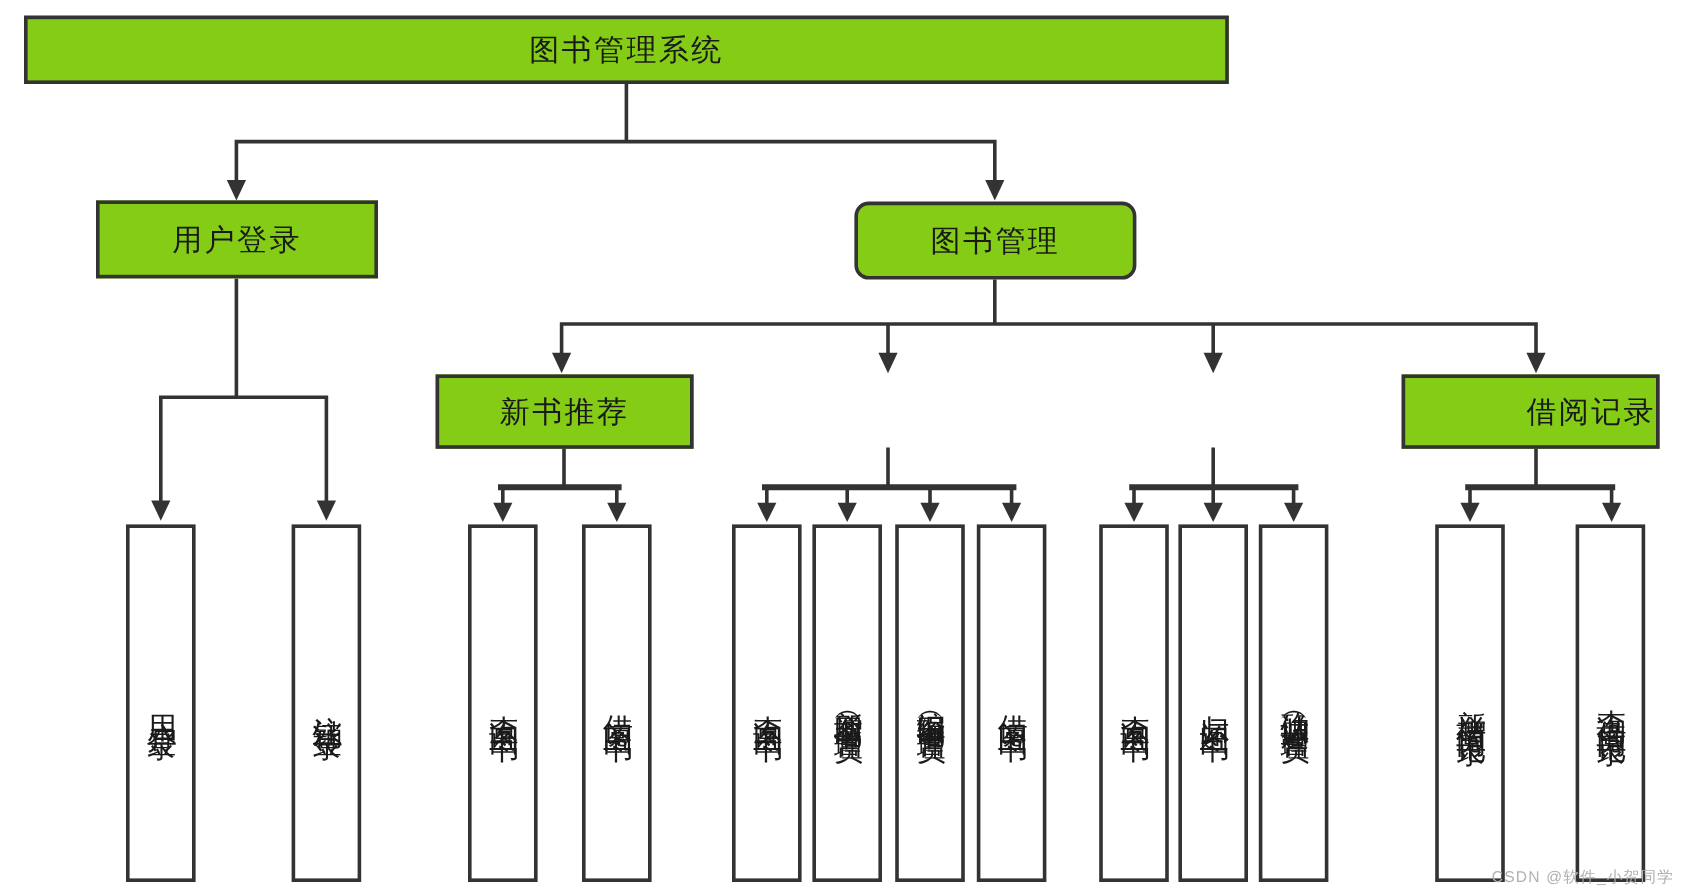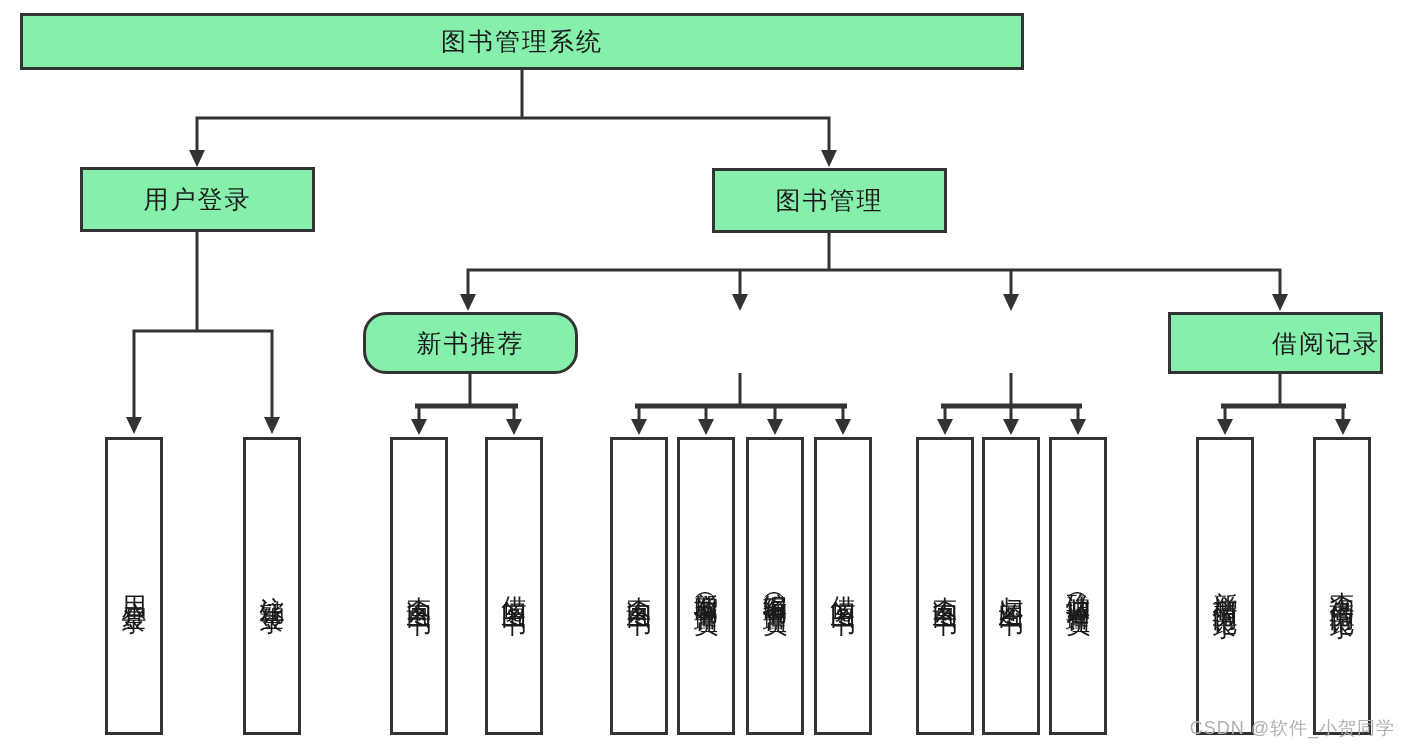--- a/index.html
+++ b/index.html
@@ -34,21 +34,21 @@
     fill: none;
   }
   .arrow {
     fill: var(--line-color, #333333);
     stroke: none;
   }
   .node {
     position: absolute;
     box-sizing: border-box;
     border: 3px solid var(--line-color, #333333);
-    background: #86efac;
+    background: #84cc16;
     display: flex;
     align-items: center;
     justify-content: center;
     font-size: 25px;
     letter-spacing: 2px;
     white-space: nowrap;
   }
   .leaf {
     position: absolute;
     box-sizing: border-box;
@@ -70,30 +70,30 @@
     color: var(--text-color, #1a1a1a);
   }
   .leaf .vtext.long {
     font-size: 24px;
     letter-spacing: 3px;
   }
   #watermark {
     position: absolute;
     right: 10px;
     bottom: 7px;
-    font-size: 18px;
+    font-size: 13px;
     color: var(--watermark-color, #b0b0b0);
     letter-spacing: 1px;
     z-index: 5;
   }
   
   #root-node   { left: 20px;  top: 13px;  width: 1004px; height: 57px; }
   #node-login  { left: 80px;  top: 167px; width: 235px;  height: 65px; }
-  #node-mgmt   { left: 712px; top: 168px; width: 235px;  height: 65px; }
-  #node-newbook { left: 363px;  top: 312px; width: 215px; height: 62px; border-radius: 23px; }
+  #node-mgmt   { left: 712px; top: 168px; width: 235px;  height: 65px; border-radius: 12px; }
+  #node-newbook { left: 363px;  top: 312px; width: 215px; height: 62px; }
   #node-borrow  { left: 633px;  top: 312px; width: 215px; height: 62px; }
   #node-current { left: 904px;  top: 312px; width: 215px; height: 62px; }
   #node-records { left: 1168px; top: 312px; width: 215px; height: 62px; justify-content: flex-end; }
   
   #leaf-login-1   { left: 105px; }
   #leaf-login-2   { left: 243px; }
   #leaf-newbook-1 { left: 390px; }
   #leaf-newbook-2 { left: 485px; }
   #leaf-borrow-1  { left: 610px; }
   #leaf-borrow-2  { left: 677px; }

